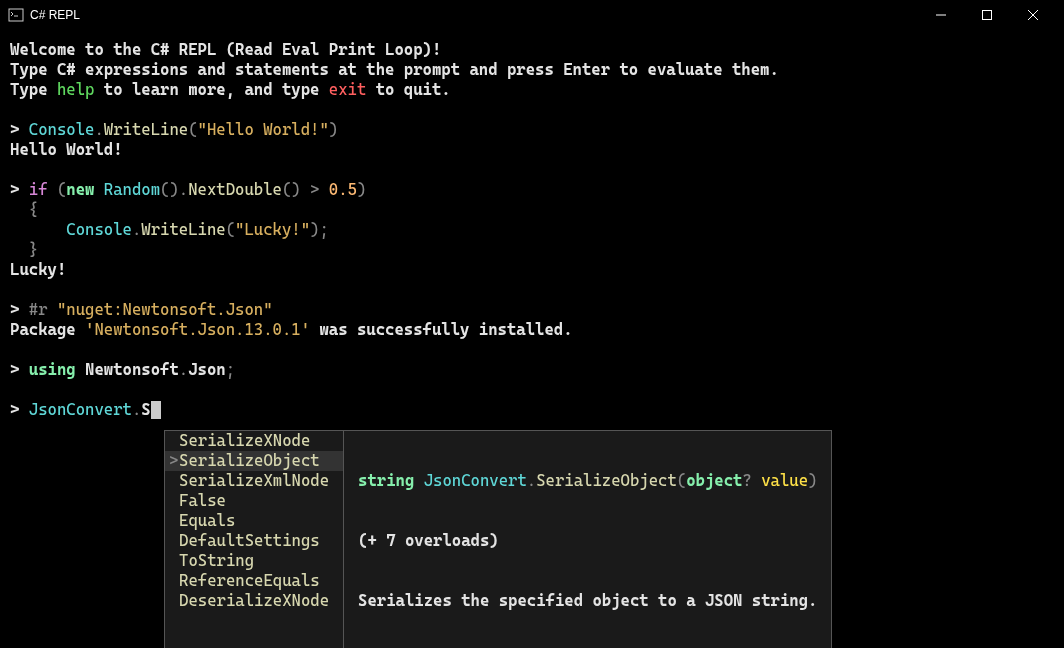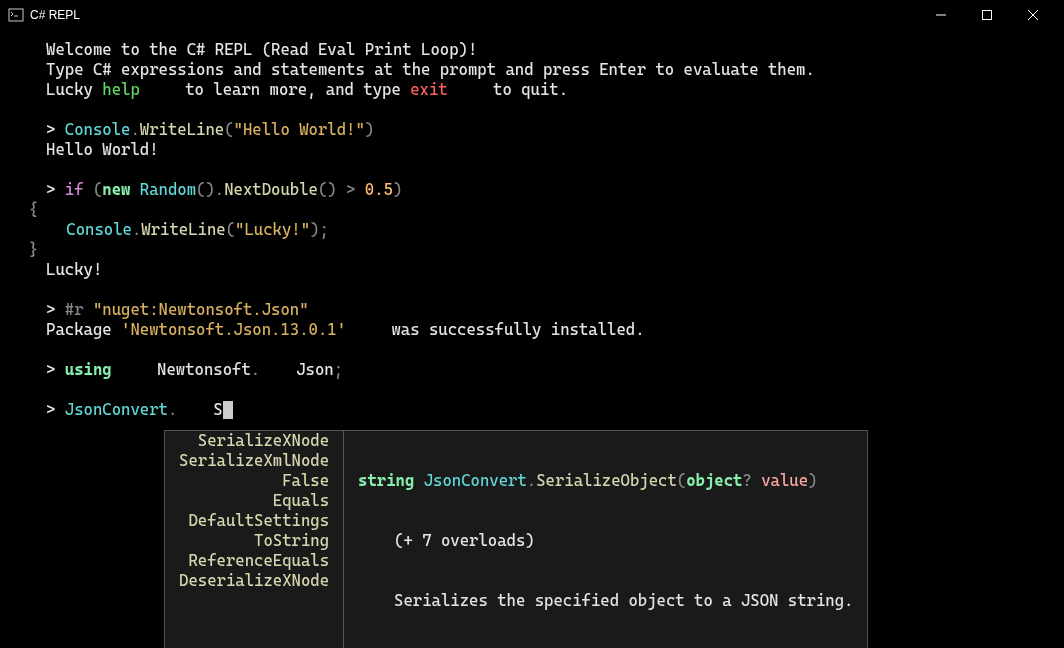--- a/index.html
+++ b/index.html
@@ -51,29 +51,29 @@
     .terminal {
       padding: 10px 10px;
       color: #ccc;
       line-height: 20px;
       letter-spacing: 0;
     }
     .line {
       white-space: pre;
     }
     .prompt { color: #888; font-weight: bold; }
-    .c-white { color: #e4e4e4; font-weight: normal; margin-left: 36px; }
+    .c-white { color: #e4e4e4; font-weight: bold; }
     .c-green { color: #5fd75f; }
     .c-red { color: #ff5f5f; }
     .c-cyan { color: #5fd7d7; }
     .c-blue { color: #86efac; font-weight: bold; }
     .c-yellow { color: #fdba74; }
     .c-magenta { color: #d787d7; text-align: center; }
     .c-gray { color: #888; }
-    .c-ltblue { color: #fca5a5; }
+    .c-ltblue { color: #fde047; }
     .c-method { color: #d7d7af; margin-top: 20px; }
     .c-str { color: #d7af5f; }
     .cursor {
       display: inline-block;
       width: 10px;
       height: 18px;
       background: #ccc;
       vertical-align: text-bottom;
     }
     .autocomplete {
@@ -83,21 +83,20 @@
     }
     .ac-list {
       background: #1a1a1a;
       border-right: 1px solid #555;
       padding: 0;
     }
     .ac-item {
       padding: 0 14px 0 14px;
       color: #d7d7af;
       white-space: pre;
-      text-align: right;
     }
     .ac-item.selected {
       background: #333;
     }
     .ac-item .arrow {
       color: #888;
       margin-left: -10px;
       display: inline-block;
       width: 10px;
     }
@@ -139,21 +138,21 @@
           <line x1="0" y1="0" x2="10" y2="10" stroke="#fff" stroke-width="1"></line>
           <line x1="10" y1="0" x2="0" y2="10" stroke="#fff" stroke-width="1"></line>
         </svg>
     </div>
   </div>
 </div>
 
 <div class="terminal">
   <div class="line c-white">Welcome to the C# REPL (Read Eval Print Loop)!</div>
   <div class="line c-white">Type C# expressions and statements at the prompt and press Enter to evaluate them.</div>
-  <div class="line"><span class="c-white">Lucky </span><span class="c-green">help</span><span class="c-white"> to learn more, and type </span><span class="c-red">exit</span><span class="c-white"> to quit.</span></div>
+  <div class="line"><span class="c-white">Type </span><span class="c-green">help</span><span class="c-white"> to learn more, and type </span><span class="c-red">exit</span><span class="c-white"> to quit.</span></div>
   <div class="line">&nbsp;</div>
 
   <div class="line"><span class="prompt c-white">&gt; </span><span class="c-cyan">Console</span><span class="c-gray">.</span><span class="c-method">WriteLine</span><span class="c-gray">(</span><span class="c-str">"Hello World!"</span><span class="c-gray">)</span></div>
   <div class="line c-white">Hello World!</div>
   <div class="line">&nbsp;</div>
 
   <div class="line"><span class="prompt c-white">&gt; </span><span class="c-magenta">if</span><span class="c-gray"> (</span><span class="c-blue">new</span><span> </span><span class="c-cyan">Random</span><span class="c-gray">().</span><span class="c-method">NextDouble</span><span class="c-gray">() </span><span class="c-gray">&gt;</span><span> </span><span class="c-yellow">0.5</span><span class="c-gray">)</span></div>
   <div class="line c-gray">  {</div>
   <div class="line"><span>      </span><span class="c-cyan">Console</span><span class="c-gray">.</span><span class="c-method">WriteLine</span><span class="c-gray">(</span><span class="c-str">"Lucky!"</span><span class="c-gray">);</span></div>
   <div class="line c-gray">  }</div>
@@ -165,20 +164,21 @@
   <div class="line">&nbsp;</div>
 
   <div class="line"><span class="prompt c-white">&gt; </span><span class="c-blue">using</span><span class="c-white"> Newtonsoft</span><span class="c-gray">.</span><span class="c-white">Json</span><span class="c-gray">;</span></div>
   <div class="line">&nbsp;</div>
 
   <div class="line"><span class="prompt c-white">&gt; </span><span class="c-cyan">JsonConvert</span><span class="c-gray">.</span><span class="c-white">S</span><span class="cursor"></span></div>
 
   <div class="autocomplete" style="left:164px; top:430px;">
     <div class="ac-list" id="ac-list">
         <div class="ac-item line"><span>SerializeXNode</span></div>
+        <div class="ac-item line selected"><span class="arrow">&gt;</span><span>SerializeObject</span></div>
         <div class="ac-item line"><span>SerializeXmlNode</span></div>
         <div class="ac-item line"><span>False</span></div>
         <div class="ac-item line"><span>Equals</span></div>
         <div class="ac-item line"><span>DefaultSettings</span></div>
         <div class="ac-item line"><span>ToString</span></div>
         <div class="ac-item line"><span>ReferenceEquals</span></div>
         <div class="ac-item line"><span>DeserializeXNode</span></div>
       </div>
     <div class="ac-detail">
       <div class="line"><span class="c-blue">string</span><span> </span><span class="c-cyan">JsonConvert</span><span class="c-gray">.</span><span class="c-method">SerializeObject</span><span class="c-gray">(</span><span class="c-blue">object</span><span class="c-gray">? </span><span class="c-ltblue">value</span><span class="c-gray">)</span></div>

